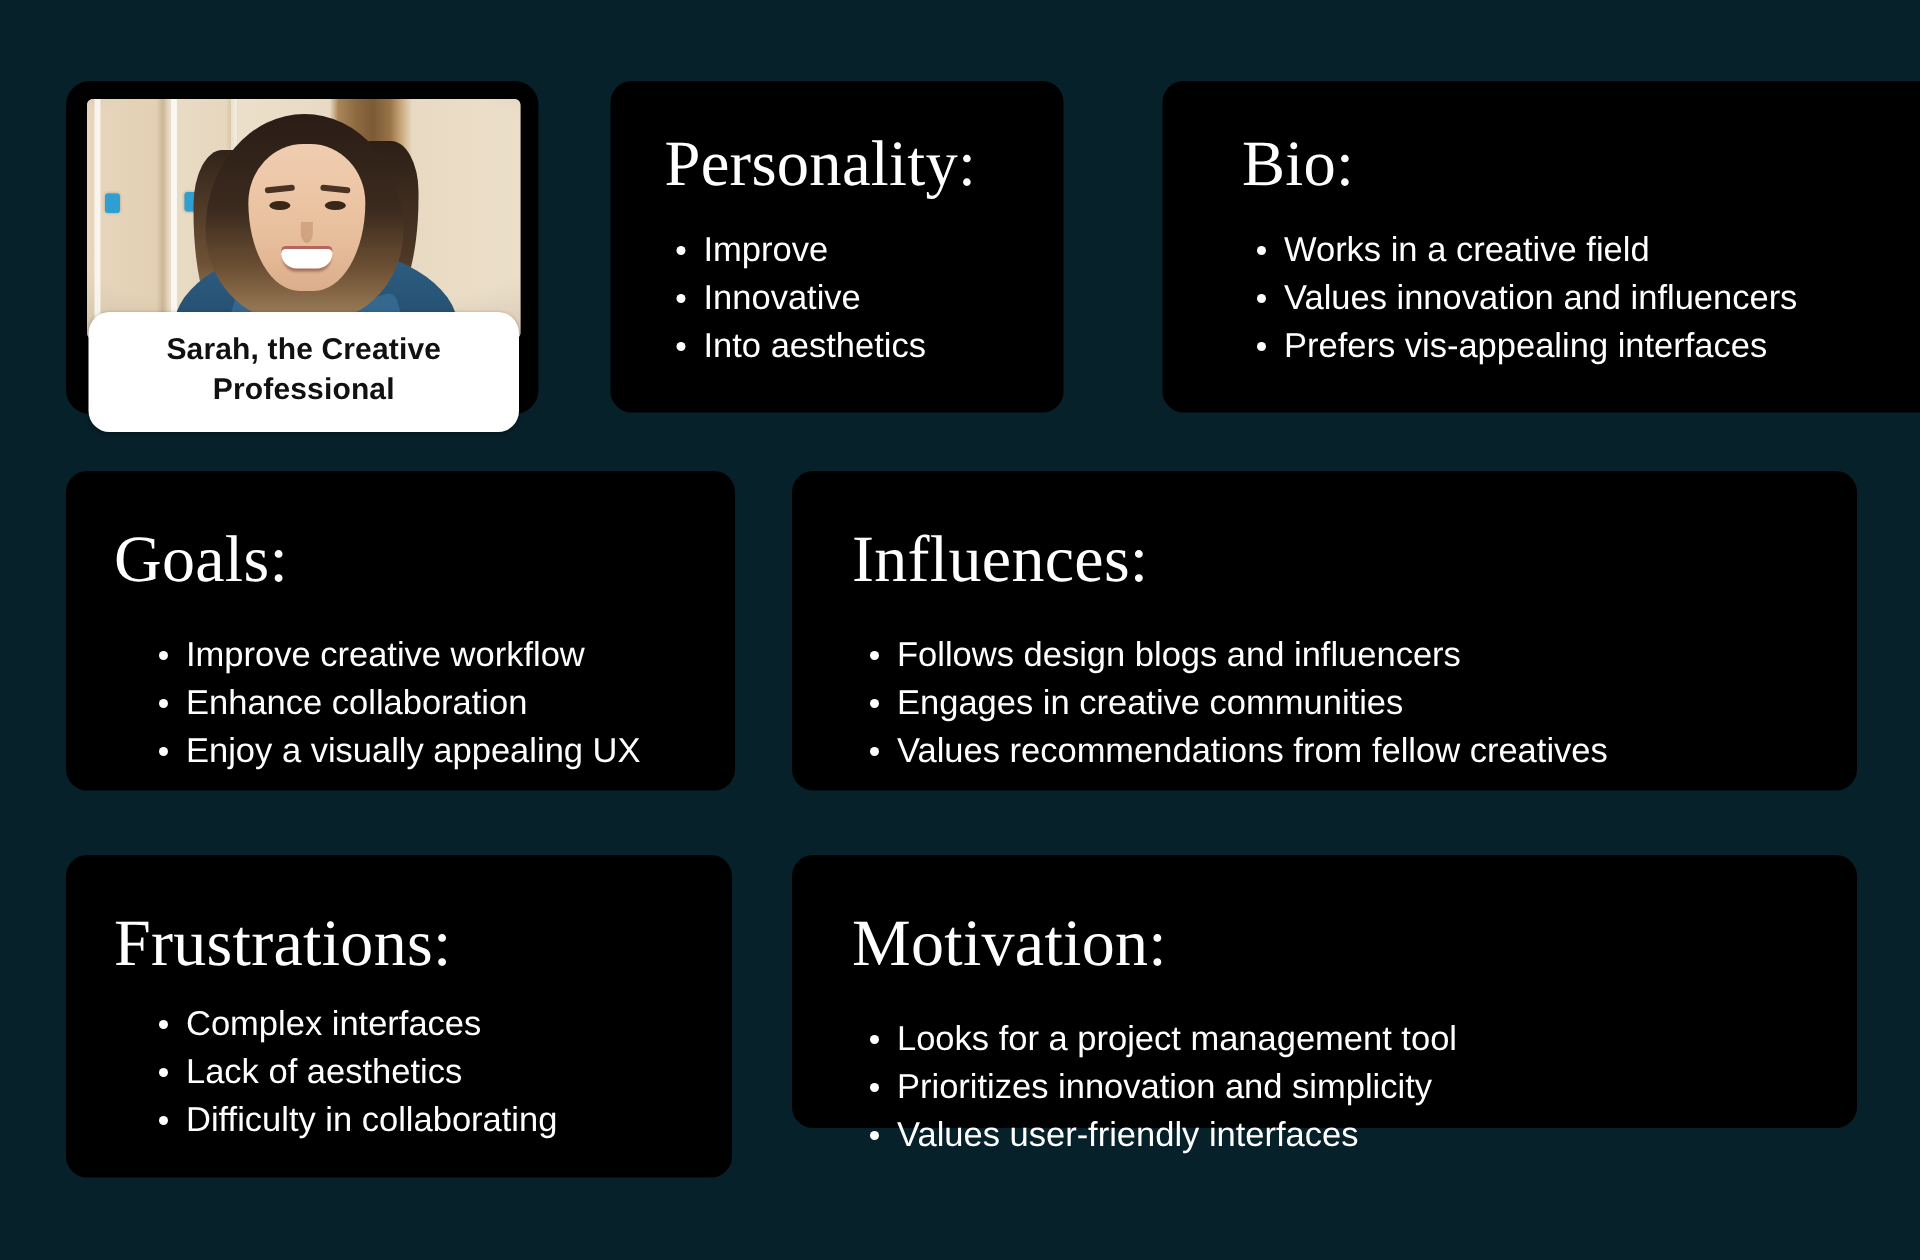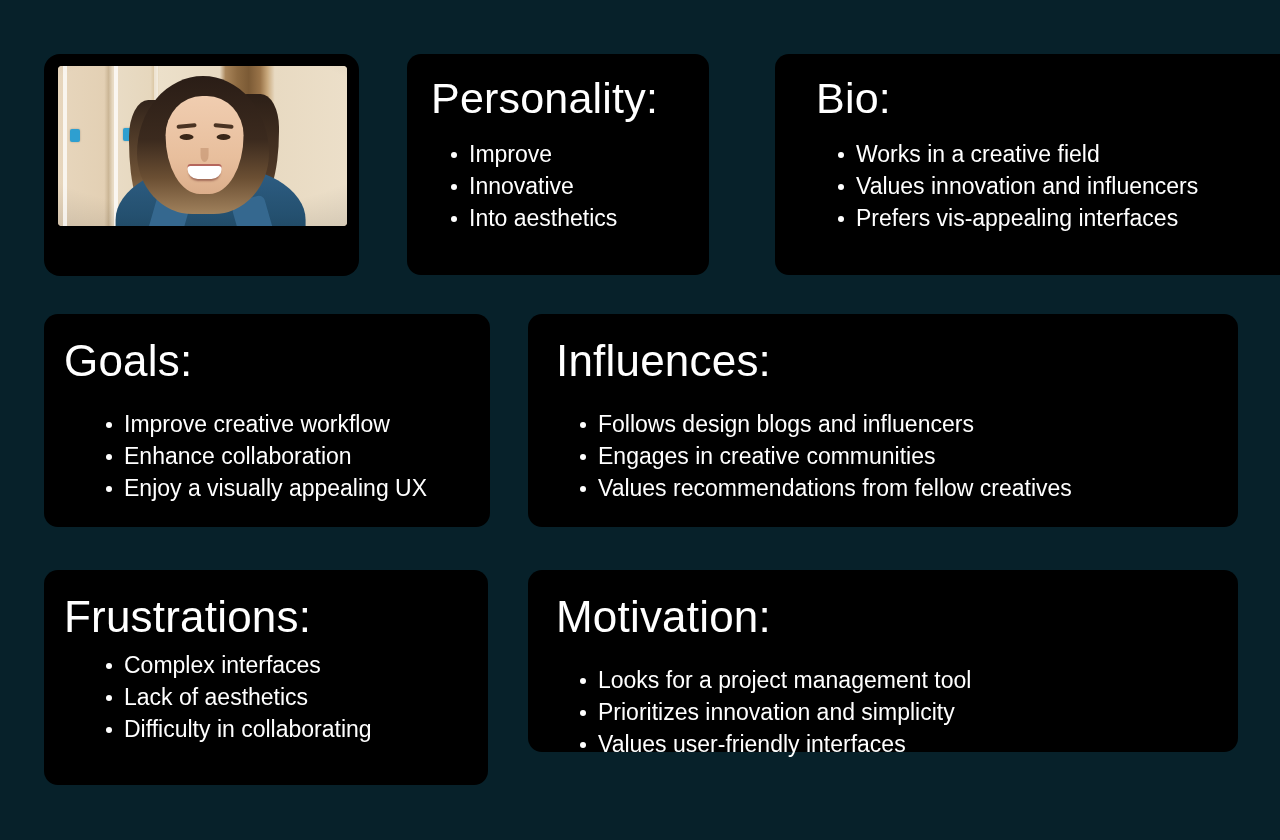--- a/index.html
+++ b/index.html
@@ -222,22 +222,23 @@
   #bio-card         { left: 775px; top: 54px;  width: 550px; height: 221px; padding-left: 17px; }
   #goals-card       { left: 44px;  top: 314px; width: 446px; height: 213px; }
   #influences-card  { left: 528px; top: 314px; width: 710px; height: 213px; }
   #frustrations-card{ left: 44px;  top: 570px; width: 444px; height: 215px; }
   #motivation-card  { left: 528px; top: 570px; width: 710px; height: 182px; }
 
   .card-heading {
     color: #ffffff;
     font-weight: normal;
     letter-spacing: .2px;
-    margin: 0;
+    margin: 12px;
     white-space: nowrap;
+    font-family: Liberation Serif, serif;
   }
   #personality-card .card-heading,
   #bio-card .card-heading {
     font-size: 43px;
     line-height: 48px;
     padding: 20px 0 0 24px;
   }
   #goals-card .card-heading,
   #influences-card .card-heading,
   #frustrations-card .card-heading,
@@ -302,20 +303,21 @@
         <div class="face">
           <div class="brow l"></div>
           <div class="brow r"></div>
           <div class="eye l"></div>
           <div class="eye r"></div>
           <div class="nose"></div>
           <div class="mouth"></div>
         </div>
       </div>
     </div>
+    <div class="name-pill">Sarah, the Creative Professional</div>
   </div>
 
   <div class="card" id="personality-card">
     <h2 class="card-heading">Personality:</h2>
     <ul class="bullets">
       <li>Improve</li>
       <li>Innovative</li>
       <li>Into aesthetics</li>
     </ul>
   </div>

